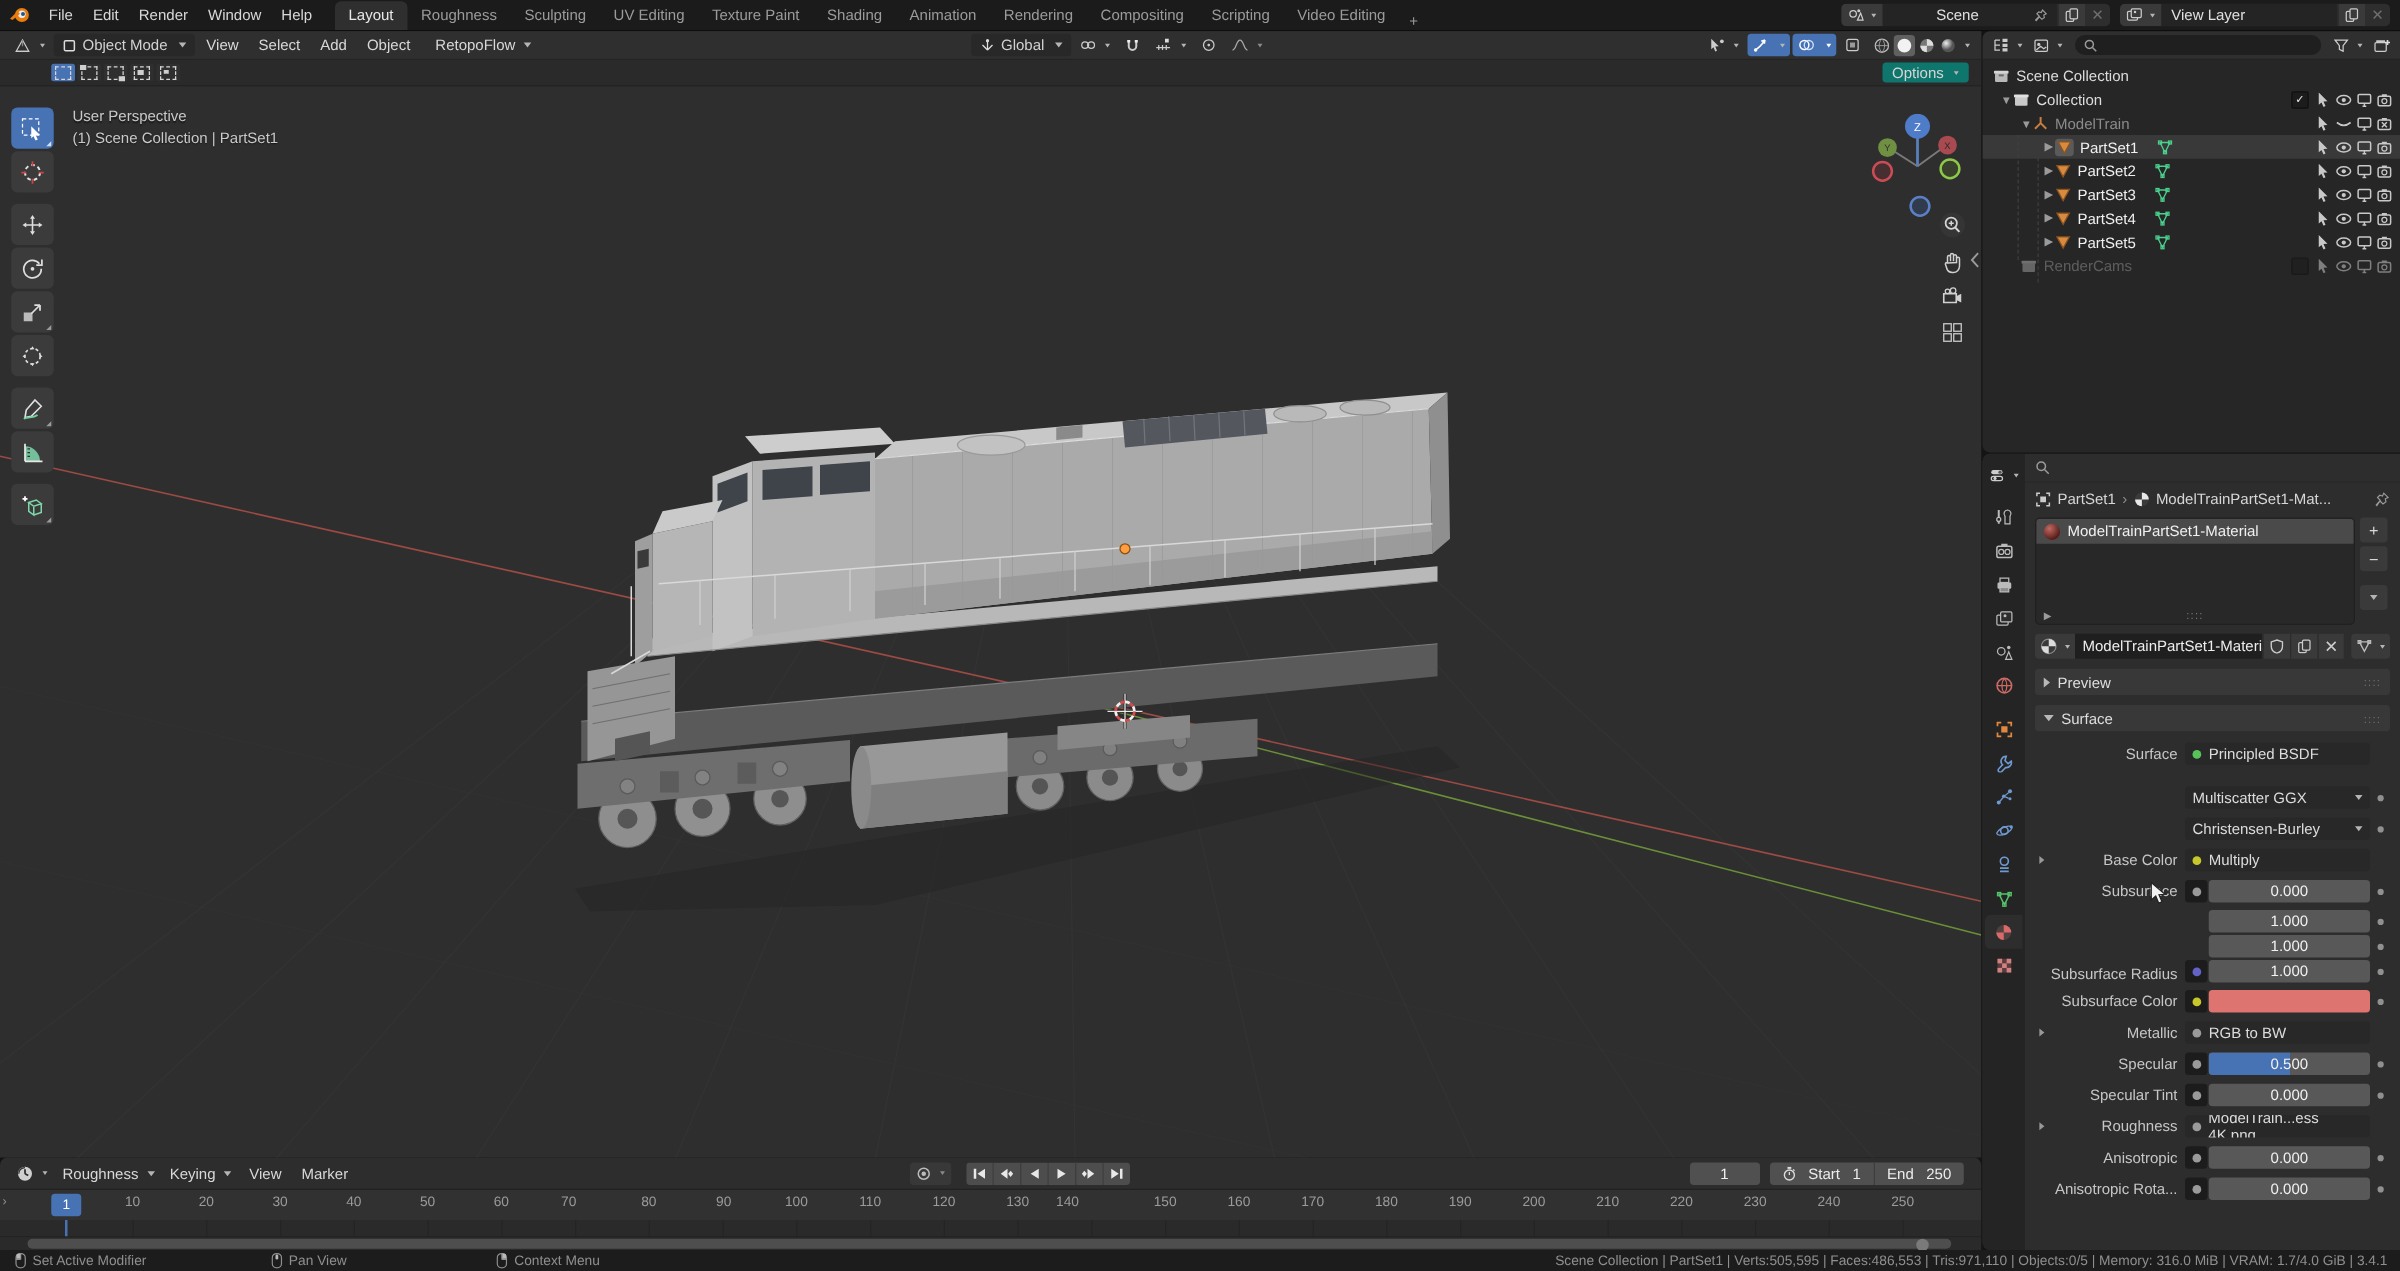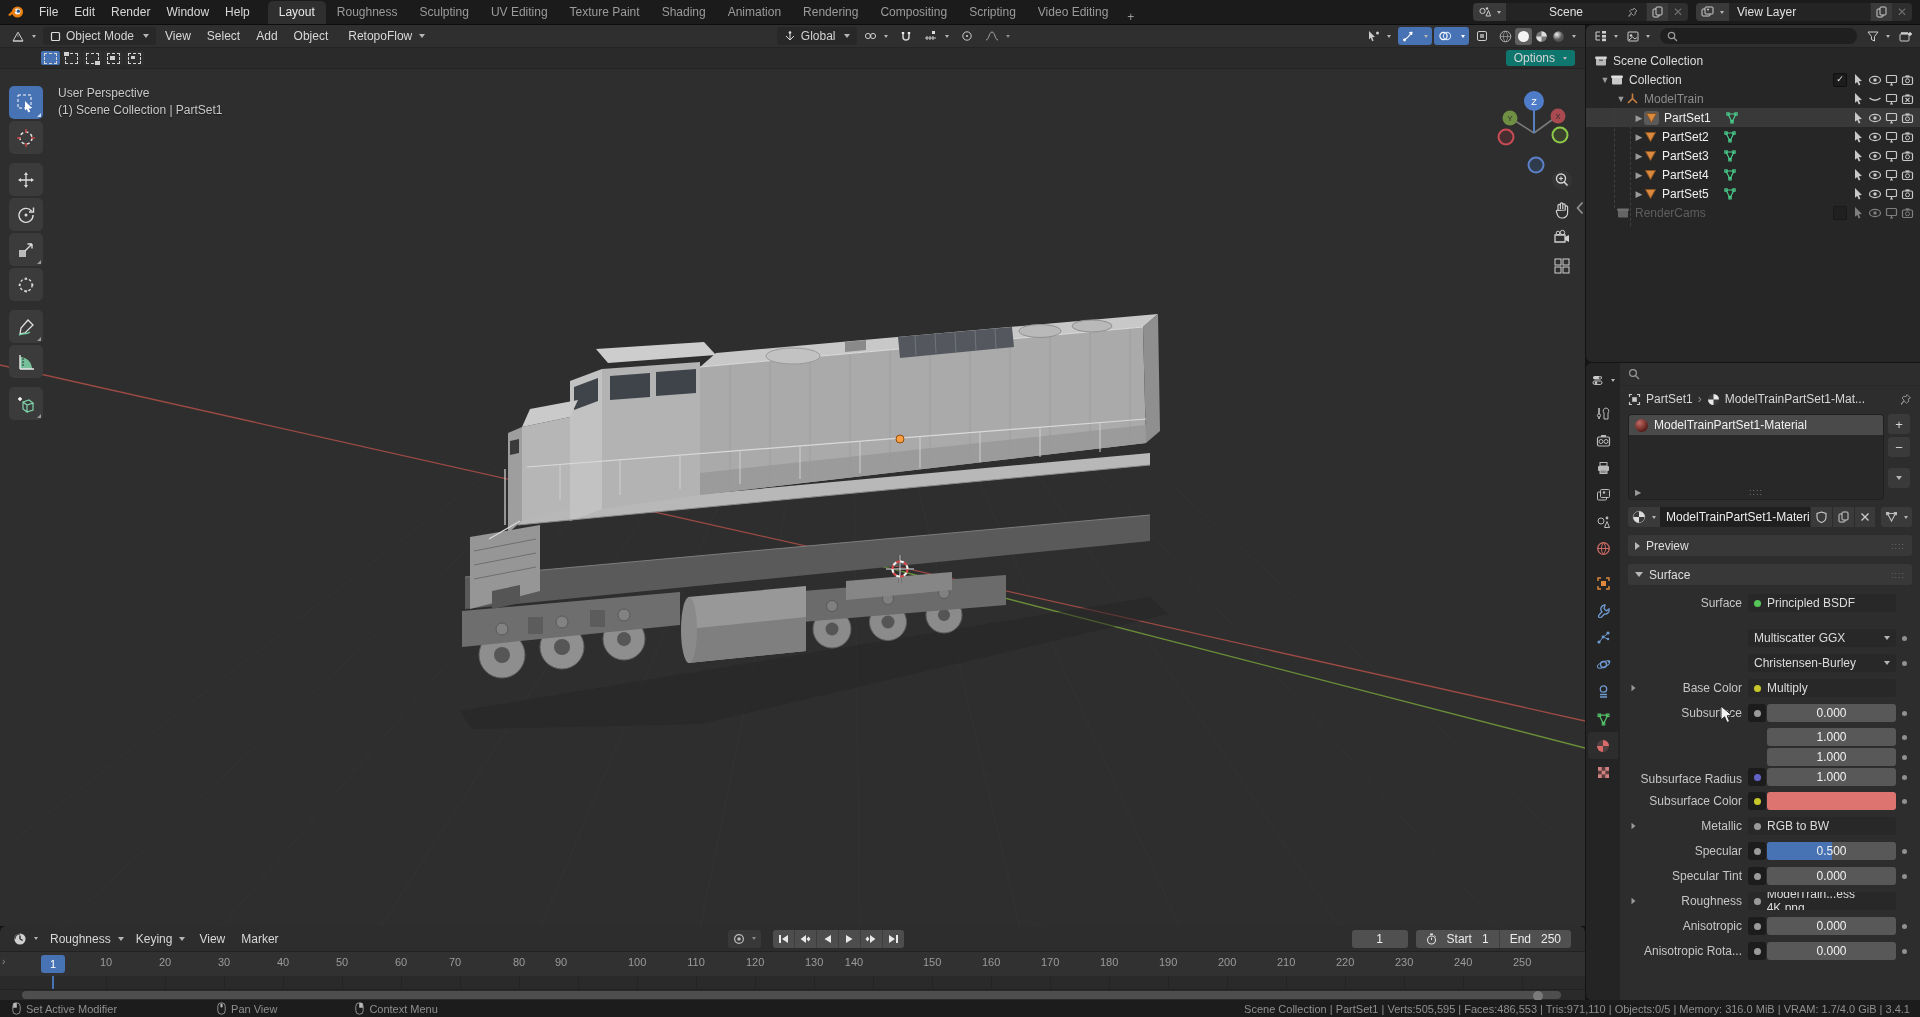--- a/index.html
+++ b/index.html
@@ -1498,21 +1498,21 @@
     <div class="tl-ruler">
       <div class="playhead-box">1</div>
     <span class="tick" style="left: 106.1px;">10</span>
         <span class="tick" style="left: 165.1px;">20</span>
         <span class="tick" style="left: 224.1px;">30</span>
         <span class="tick" style="left: 283.1px;">40</span>
         <span class="tick" style="left: 342.1px;">50</span>
         <span class="tick" style="left: 401.1px;">60</span>
         <span class="tick" style="left: 455px;">70</span>
         <span class="tick" style="left: 519.1px;">80</span>
-        <span class="tick" style="left: 561px;">90</span>
+        <span class="tick" style="left: 579px;">90</span>
         <span class="tick" style="left: 637.1px;">100</span>
         <span class="tick" style="left: 696.1px;">110</span>
         <span class="tick" style="left: 755.1px;">120</span>
         <span class="tick" style="left: 814.1px;">130</span>
         <span class="tick" style="left: 854px;">140</span>
         <span class="tick" style="left: 932.1px;">150</span>
         <span class="tick" style="left: 991.1px;">160</span>
         <span class="tick" style="left: 1050.1px;">170</span>
         <span class="tick" style="left: 1109.1px;">180</span>
         <span class="tick" style="left: 1168.1px;">190</span>
@@ -1568,21 +1568,21 @@
         </svg>
       <span>Set Active Modifier</span>
     </span>
     <span class="hint" style="margin-left:100px;">
       <svg width="9" height="13" viewBox="0 0 9 13">
           <rect x="0.8" y="0.8" width="7.4" height="11.4" rx="3.5" fill="none" stroke="#8f8f8f"></rect>
           <rect x="3.4" y="1.6" width="2.2" height="4" rx="1.1" fill="#b9b9b9"></rect>
         </svg>
       <span>Pan View</span>
     </span>
-    <span class="hint" style="margin-left:78px;">
+    <span class="hint" style="margin-left:120px;">
       <svg width="9" height="13" viewBox="0 0 9 13">
           <rect x="0.8" y="0.8" width="7.4" height="11.4" rx="3.5" fill="none" stroke="#8f8f8f"></rect>
           <path d="M4.5 0.8 V5.5 M4.5 5.5 H8.2" stroke="#8f8f8f"></path>
           <path d="M4.8 1 A3.4 3.4 0 0 1 7.8 1.6 L7.8 5 H4.8 Z" fill="#b9b9b9"></path>
         </svg>
       <span>Context Menu</span>
     </span>
     <span class="stats">Scene Collection | PartSet1 | Verts:505,595 | Faces:486,553 | Tris:971,110 | Objects:0/5 | Memory: 316.0 MiB | VRAM: 1.7/4.0 GiB | 3.4.1</span>
   </div>
 

